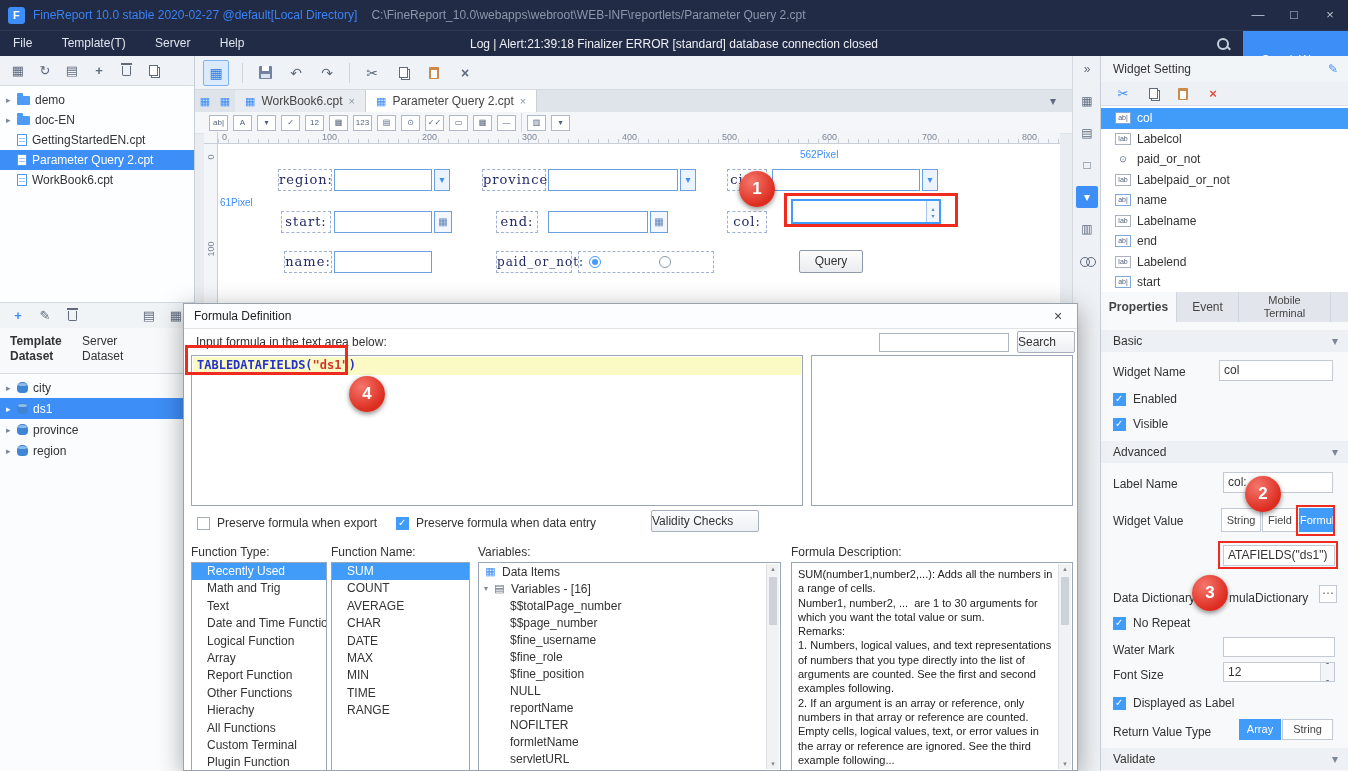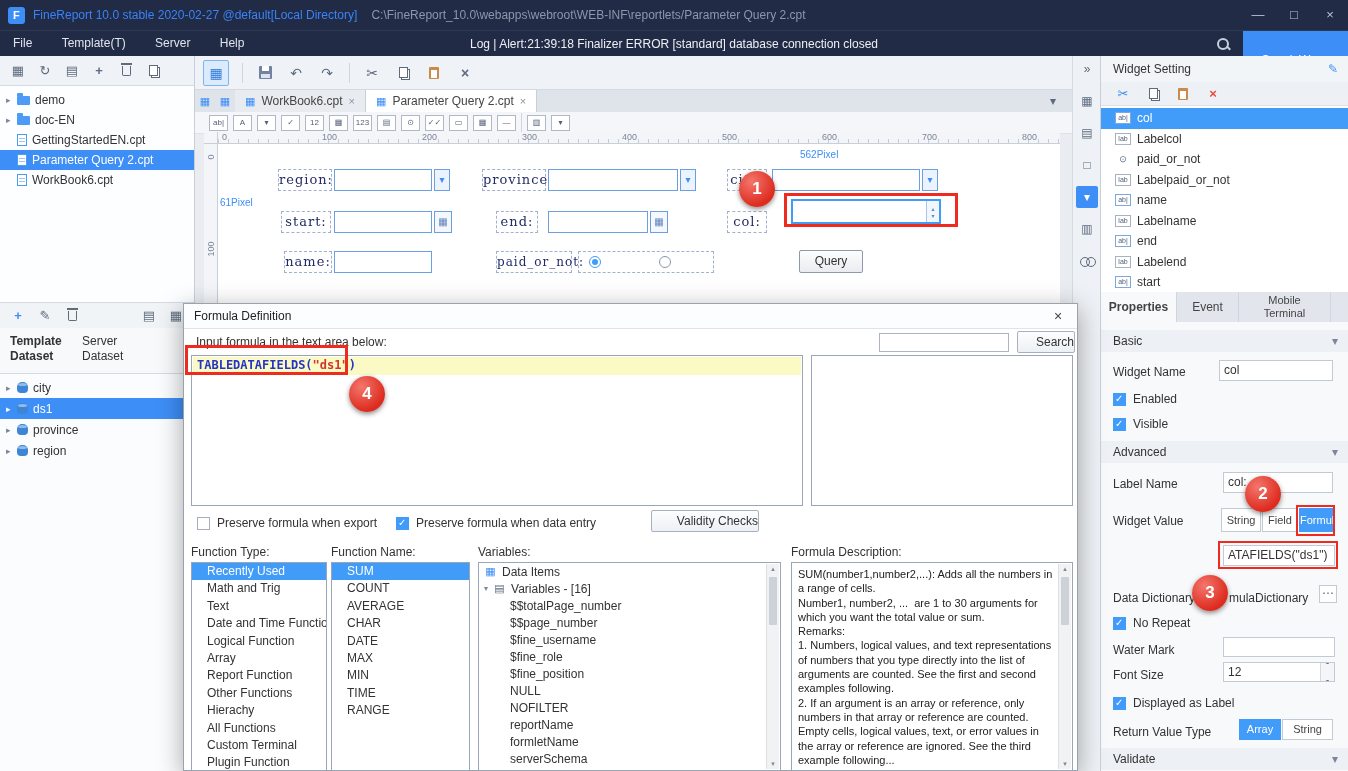--- a/index.html
+++ b/index.html
@@ -141,21 +141,21 @@
 .btn-sm{position:absolute;height:24px;border:1px solid #C3CAD3;background:#fff;text-align:center;font-size:11px;color:#444;line-height:22px;overflow:hidden;white-space:nowrap}
 .btn-sm.on{background:#419BF9;border-color:#419BF9;color:#fff}
 .ell-btn{position:absolute;width:18px;height:18px;border:1px solid #C3CAD3;background:#fff;text-align:center;line-height:14px;color:#666}
 
 
 .dialog{position:absolute;left:183px;top:303px;width:895px;height:468px;background:#fff;border:1px solid #9AA2AD;box-shadow:0 6px 24px rgba(0,0,0,.35);z-index:100}
 .dlg-title{position:absolute;left:0;top:0;width:100%;height:25px;border-bottom:1px solid #E0E4E9;line-height:25px;padding-left:10px;color:#222;background:#FCFDFE}
 .dlg-x{position:absolute;right:8px;top:0;width:22px;text-align:center;font-size:14px;color:#444;line-height:25px}
 .dlbl{position:absolute;color:#333;white-space:nowrap}
 .dinput{position:absolute;border:1px solid #ABB4BF;background:#fff}
-.dbtn{position:absolute;border:1px solid #A8B0BC;background:linear-gradient(#FCFDFE,#EDF0F4);text-align:right;line-height:20px;color:#333;border-radius:2px}
+.dbtn{position:absolute;border:1px solid #A8B0BC;background:linear-gradient(#FCFDFE,#EDF0F4);text-align:left;line-height:20px;color:#333;border-radius:2px}
 .ta{position:absolute;left:7px;top:51px;width:612px;height:151px;border:1px solid #98A6B8;background:#fff}
 .yline{position:absolute;left:1px;right:1px;top:1px;height:18px;background:#FBF9C4}
 .ftext{position:absolute;left:5px;top:2px;font-family:"DejaVu Sans Mono",monospace;font-size:12px;font-weight:bold;white-space:nowrap}
 .c-func{color:#2433C9}.c-str{color:#D0342A}
 .pv{position:absolute;left:627px;top:51px;width:262px;height:151px;border:1px solid #98A6B8;background:#fff}
 .flist{position:absolute;border:1px solid #98A6B8;background:#fff;overflow:hidden}
 .fl-item{height:17.4px;line-height:17.4px;padding-left:15px;white-space:nowrap}
 .fl-item.sel{background:#419BF9;color:#fff}
 .vt-row{height:17px;display:flex;align-items:center;gap:5px;padding-left:5px;white-space:nowrap}
 .vt-row.child{padding-left:31px}
@@ -578,23 +578,24 @@
       <span class="varr ic-dd"></span>
       <span class="gi ic-tbl" style="width:13px;font-size:11px"></span>
       <span>Variables - [16]</span>
     </div>
     <div class="vt-row child">$$totalPage_number</div>
     <div class="vt-row child">$$page_number</div>
     <div class="vt-row child">$fine_username</div>
     <div class="vt-row child">$fine_role</div>
     <div class="vt-row child">$fine_position</div>
     <div class="vt-row child">NULL</div>
+    <div class="vt-row child">reportName</div>
     <div class="vt-row child">NOFILTER</div>
-    <div class="vt-row child">reportName</div>
     <div class="vt-row child">formletName</div>
+    <div class="vt-row child">servletURL</div>
     <div class="vt-row child">serverSchema</div>
 
     <div class="sb">
       <span class="up ic-up"></span>
       <span class="th"></span>
       <span class="dn ic-dd"></span>
     </div>
   </div>
 
   <div class="flist" style="left:607px;top:258px;width:282px;height:209px">

